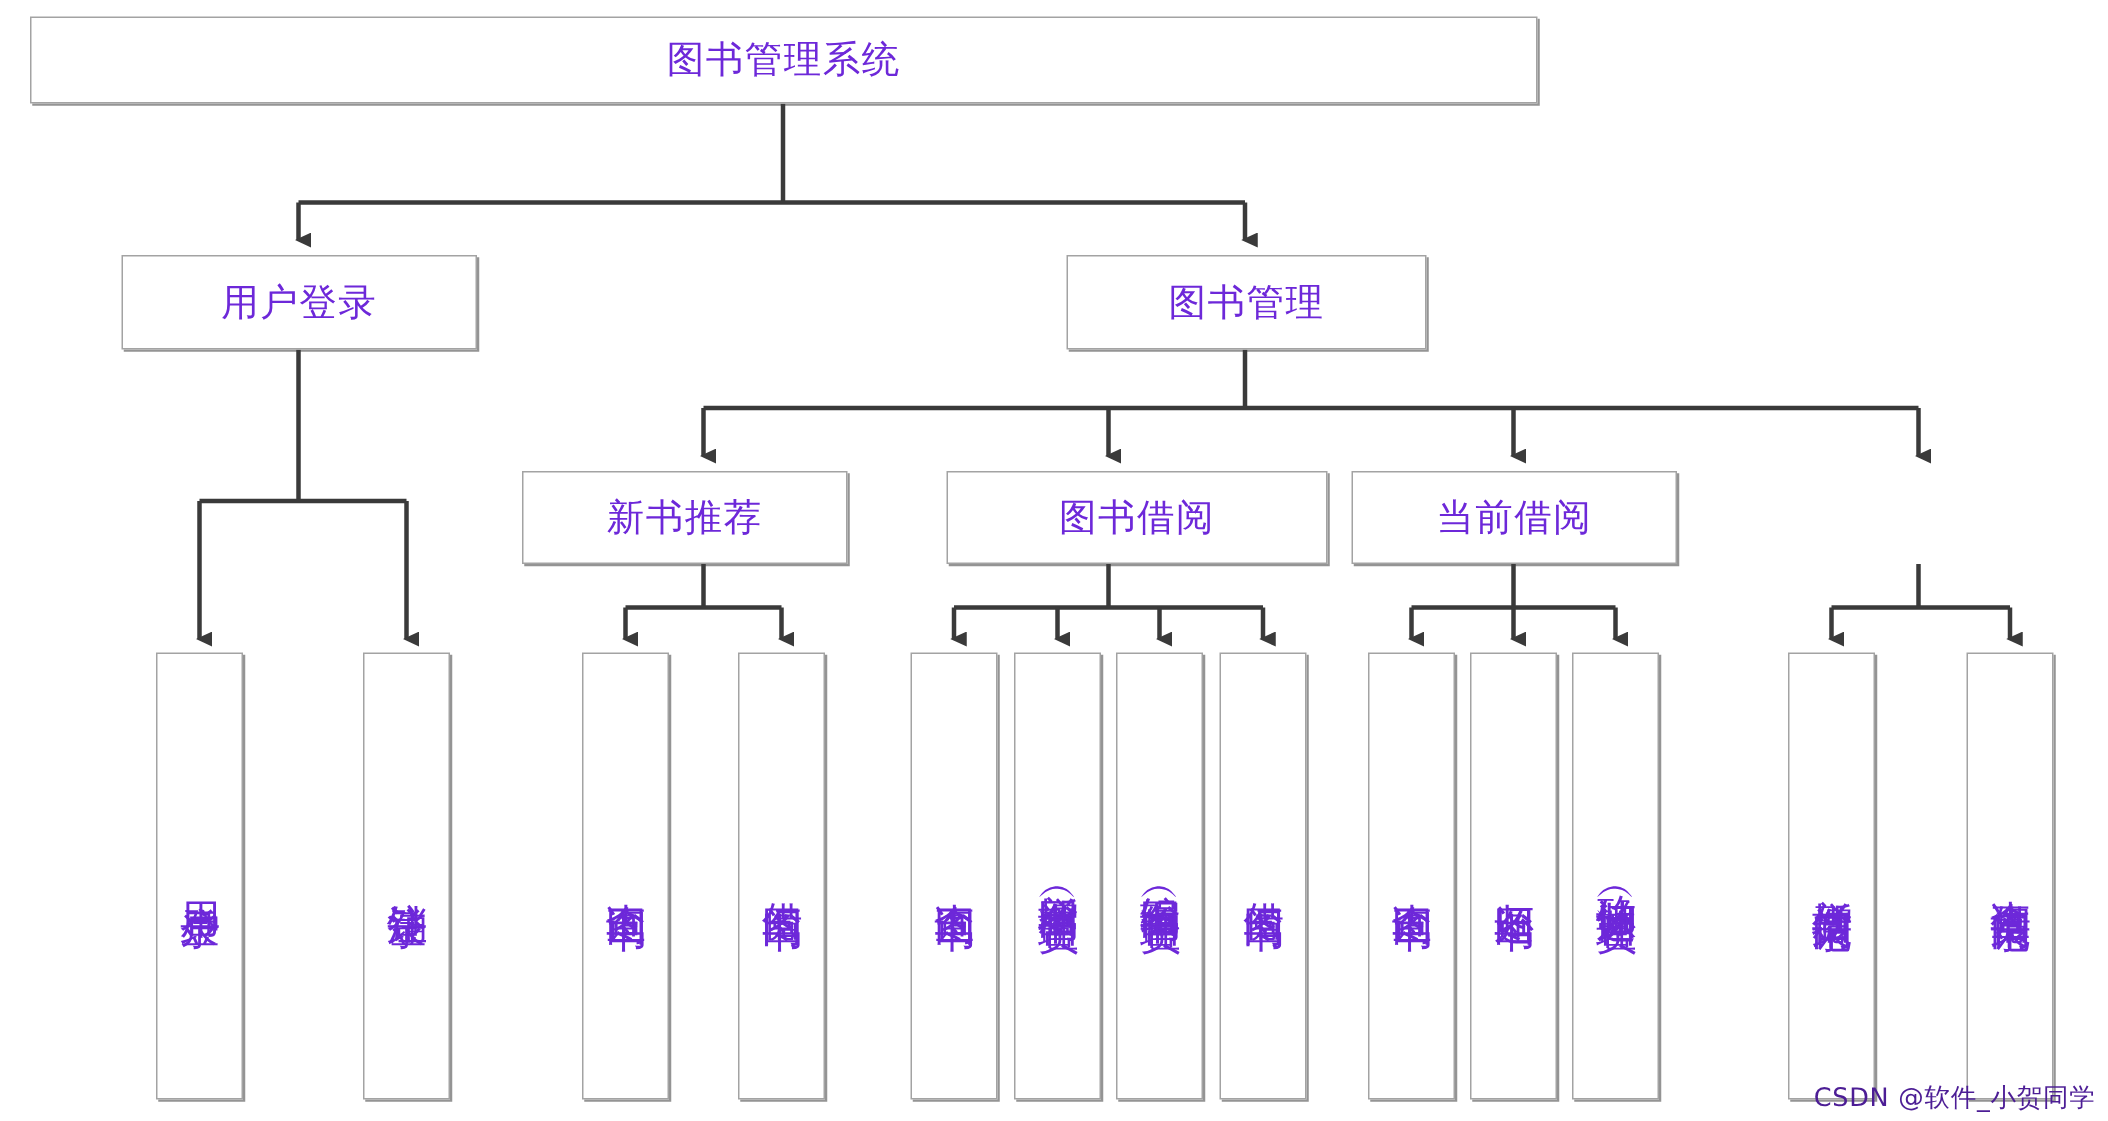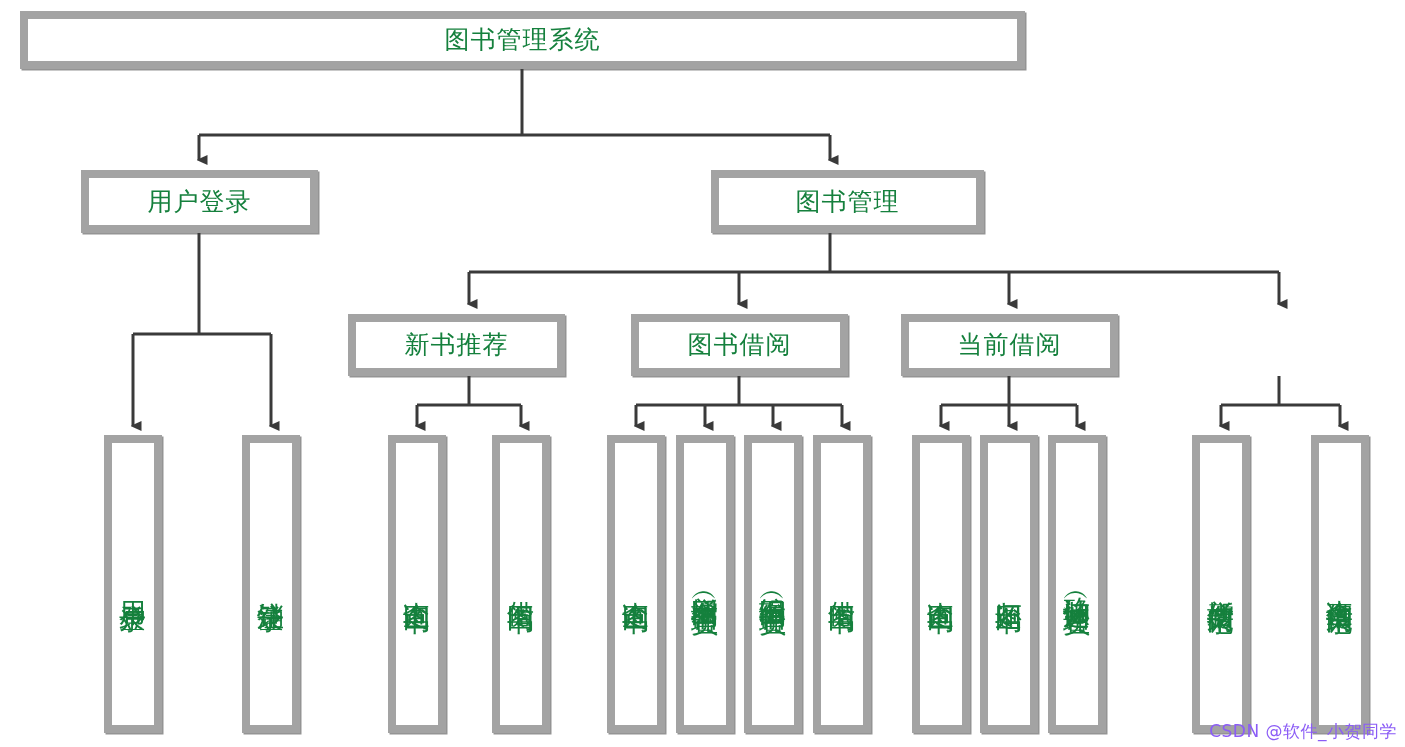--- a/index.html
+++ b/index.html
@@ -22,26 +22,26 @@
     left: 0;
     top: 0;
     width: 1405px;
     height: 747px;
     pointer-events: none;
   }
   .node {
     position: absolute;
     box-sizing: border-box;
     background: #ffffff;
-    border: 8px solid #a3a3a3;
+    border: 1px solid #a3a3a3;
     box-shadow: 1.5px 1.5px 0 rgba(60,60,60,0.55);
     display: flex;
     align-items: center;
     justify-content: center;
-    color: #15803d;
+    color: #6d28d9;
   }
   .node .label {
     display: block;
     text-align: center;
     line-height: 1.18;
     white-space: nowrap;
   }
   
   .node.horiz .label {
     font-size: 25px;
@@ -61,21 +61,21 @@
     font-size: 27px;
     line-height: 1.0;
     letter-spacing: 2px;
     white-space: nowrap;
   }
   .watermark {
     position: absolute;
     right: 8px;
     bottom: 4px;
     font-size: 17px;
-    color: #8b5cf6;
+    color: #4c1d95;
     letter-spacing: 0.5px;
     white-space: nowrap;
     font-family: "DejaVu Sans", "Liberation Sans", sans-serif;
   }
 </style>
 </head>
 <body>
 
 <div id="canvas">
 
@@ -129,28 +129,28 @@
     </g>
   </svg>
 
   <div class="node root horiz" style="left:20px; top:11px; width:1005px; height:58px;">
     <span class="label">图书管理系统</span>
   </div>
 
   <div class="node horiz" style="left:81px; top:170px; width:237px; height:63px;">
     <span class="label">用户登录</span>
   </div>
-  <div class="node horiz" style="left:711px; top:170px; width:273px; height:63px;">
+  <div class="node horiz" style="left:711px; top:170px; width:240px; height:63px;">
     <span class="label">图书管理</span>
   </div>
 
   <div class="node horiz" style="left:348px; top:314px; width:217px; height:62px;">
     <span class="label">新书推荐</span>
   </div>
-  <div class="node horiz" style="left:631px; top:314px; width:217px; height:62px;">
+  <div class="node horiz" style="left:631px; top:314px; width:254px; height:62px;">
     <span class="label">图书借阅</span>
   </div>
   <div class="node horiz" style="left:901px; top:314px; width:217px; height:62px;">
     <span class="label">当前借阅</span>
   </div>
 
   <div class="node vert" style="left:104px; top:435px; width:58px; height:298px;">
     <span class="label">用户登录</span>
   </div>
   <div class="node vert" style="left:242px; top:435px; width:58px; height:298px;">

